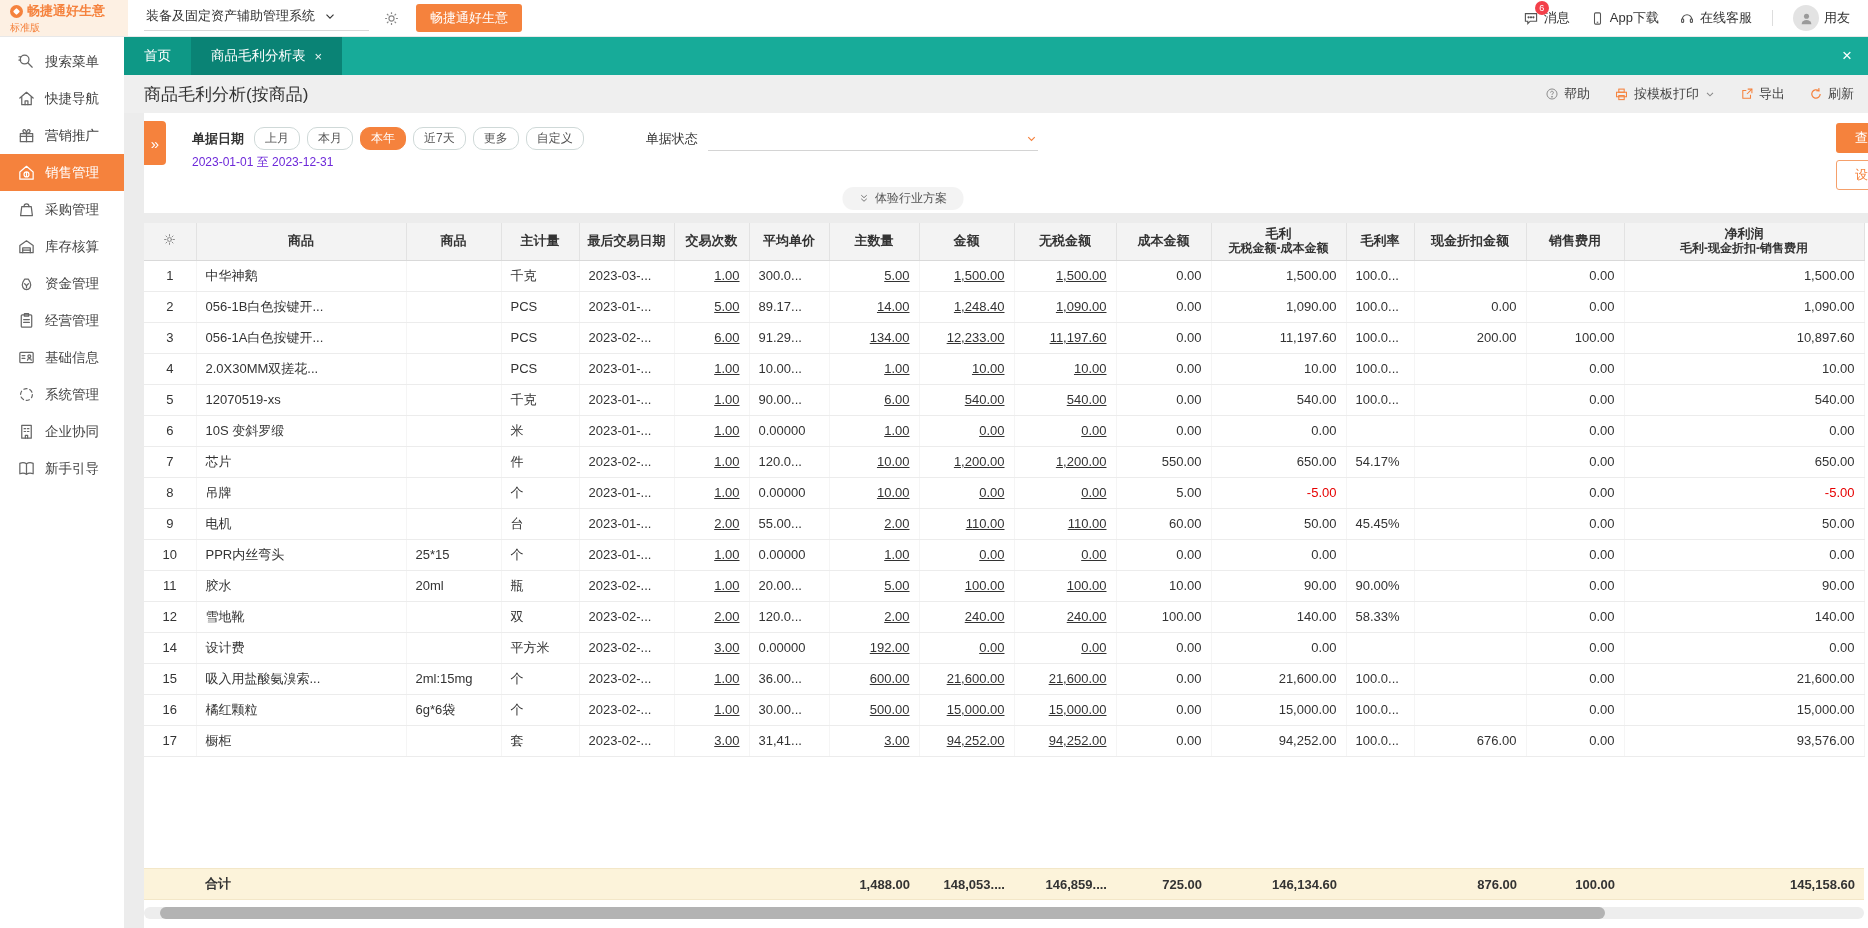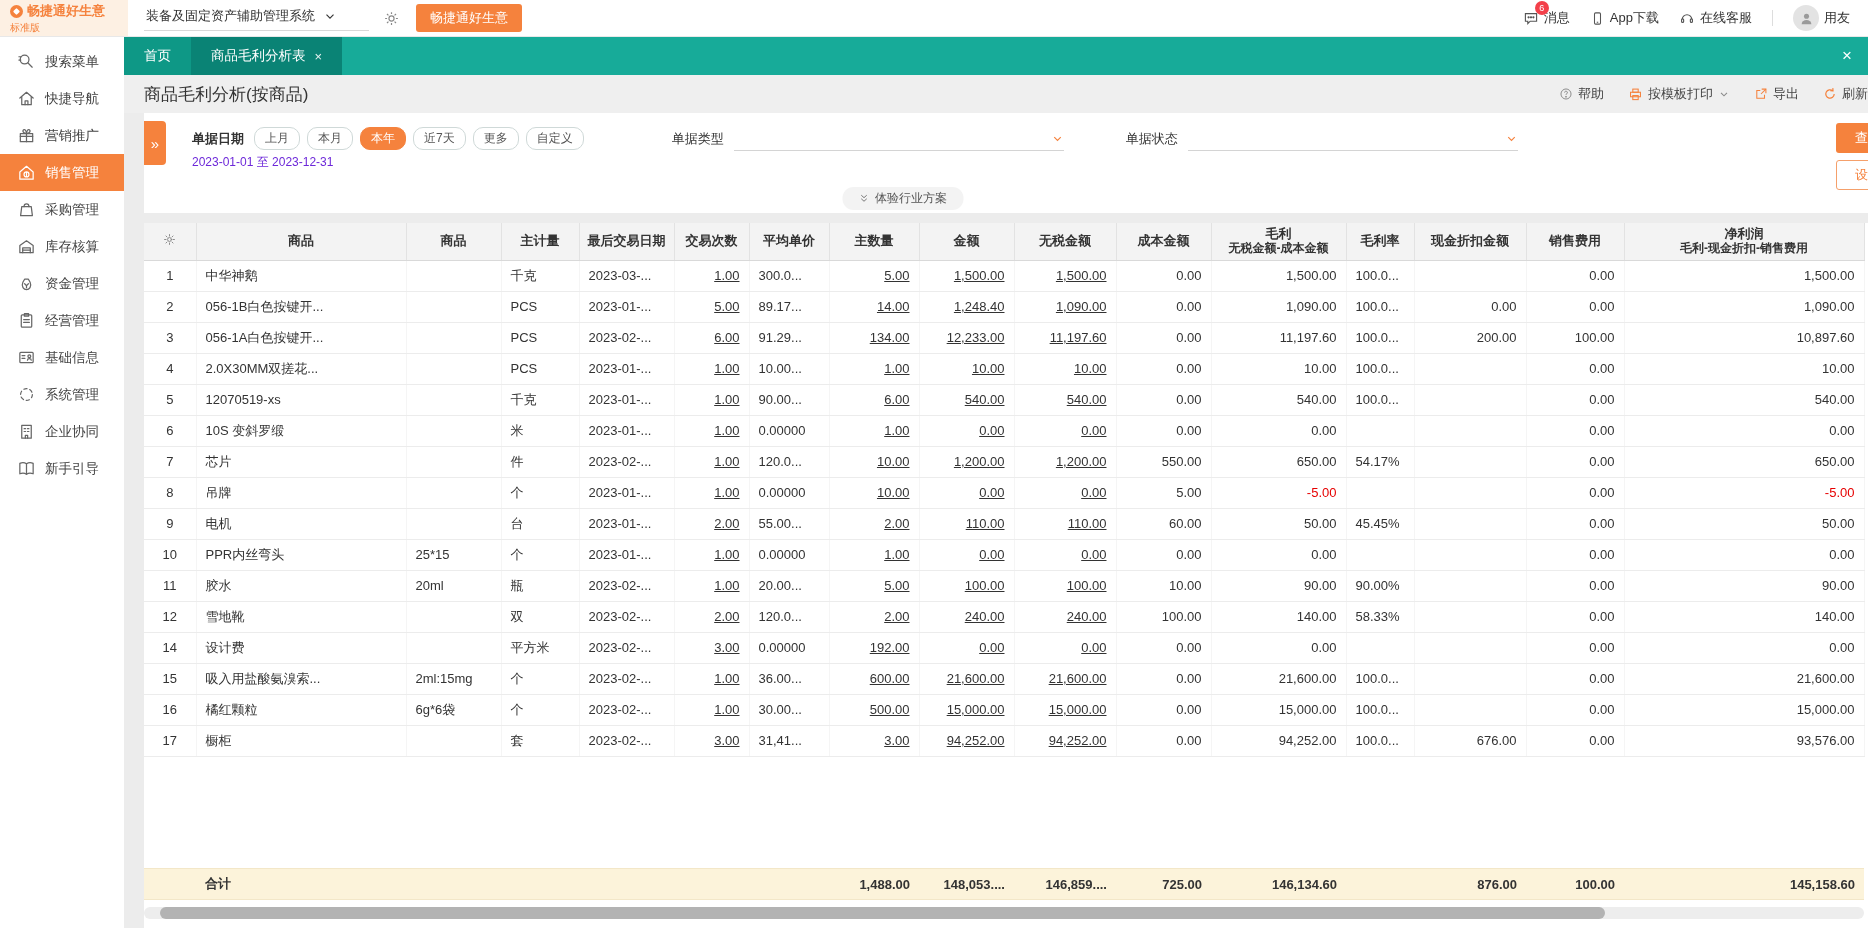--- a/index.html
+++ b/index.html
@@ -37,21 +37,21 @@
   
   .tabbar { height:38px; background:#17ab99; display:flex; align-items:stretch; }
   .tab { display:flex; align-items:center; padding:0 20px; color:#fff; font-size:13.5px; cursor:pointer; gap:9px; background:#0e9886; }
   .tab.active { background:#0a8375; }
   .tab .close-x { font-size:13px; opacity:.9; }
   .tabbar-close { margin-left:auto; color:#fff; font-size:17px; display:flex; align-items:center; padding:0 16px; cursor:pointer; }
 
   
   .titlebar { height:38px; background:#efefef; display:flex; align-items:center; }
   .page-title { margin-left:20px; font-size:17px; font-weight:400; color:#333; }
-  .title-actions { margin-left:auto; display:flex; align-items:center; gap:24px; }
+  .title-actions { margin-left:auto; display:flex; align-items:center; gap:24px; margin-right:14px; }
   .t-act { display:flex; align-items:center; gap:5px; font-size:13px; color:#444; cursor:pointer; }
 
   
   .content { flex:1; padding-left:20px; display:flex; flex-direction:column; min-height:0; position:relative; }
 
   .filter-panel { position:relative; background:#fff; height:100px; flex:none; }
   .expander { position:absolute; left:0; top:8px; width:22px; height:44px; background:#f5823d; color:#fff; border-radius:0 4px 4px 0; display:flex; align-items:center; justify-content:center; font-size:15px; cursor:pointer; }
   .filter-row { display:flex; padding:14px 0 0 48px; align-items:flex-start; }
   .f-label { font-size:13px; color:#333; margin-right:10px; white-space:nowrap; padding-top:3px; }
   .f-label.b { font-weight:700; }
@@ -357,30 +357,20 @@
               <span class="chips" id="date-chips">
                   <span class="chip">上月</span>
                   <span class="chip">本月</span>
                   <span class="chip active">本年</span>
                   <span class="chip">近7天</span>
                   <span class="chip">更多</span>
                   <span class="chip">自定义</span>
                 </span>
             </div>
             <div class="date-range">2023-01-01 至 2023-12-31</div>
-          </div>
-          <div class="f-group g-type">
-            <span class="f-label">单据类型</span>
-            <div class="uline">
-              <span class="icon-orange">
-                  <svg width="13" height="13" viewBox="0 0 20 20" fill="none" stroke="currentColor" stroke-width="1.8">
-                    <polyline points="5,8 10,13 15,8"></polyline>
-                  </svg>
-                </span>
-            </div>
           </div>
           <div class="f-group g-status">
             <span class="f-label">单据状态</span>
             <div class="uline">
               <span class="icon-orange">
                   <svg width="13" height="13" viewBox="0 0 20 20" fill="none" stroke="currentColor" stroke-width="1.8">
                     <polyline points="5,8 10,13 15,8"></polyline>
                   </svg>
                 </span>
             </div>

